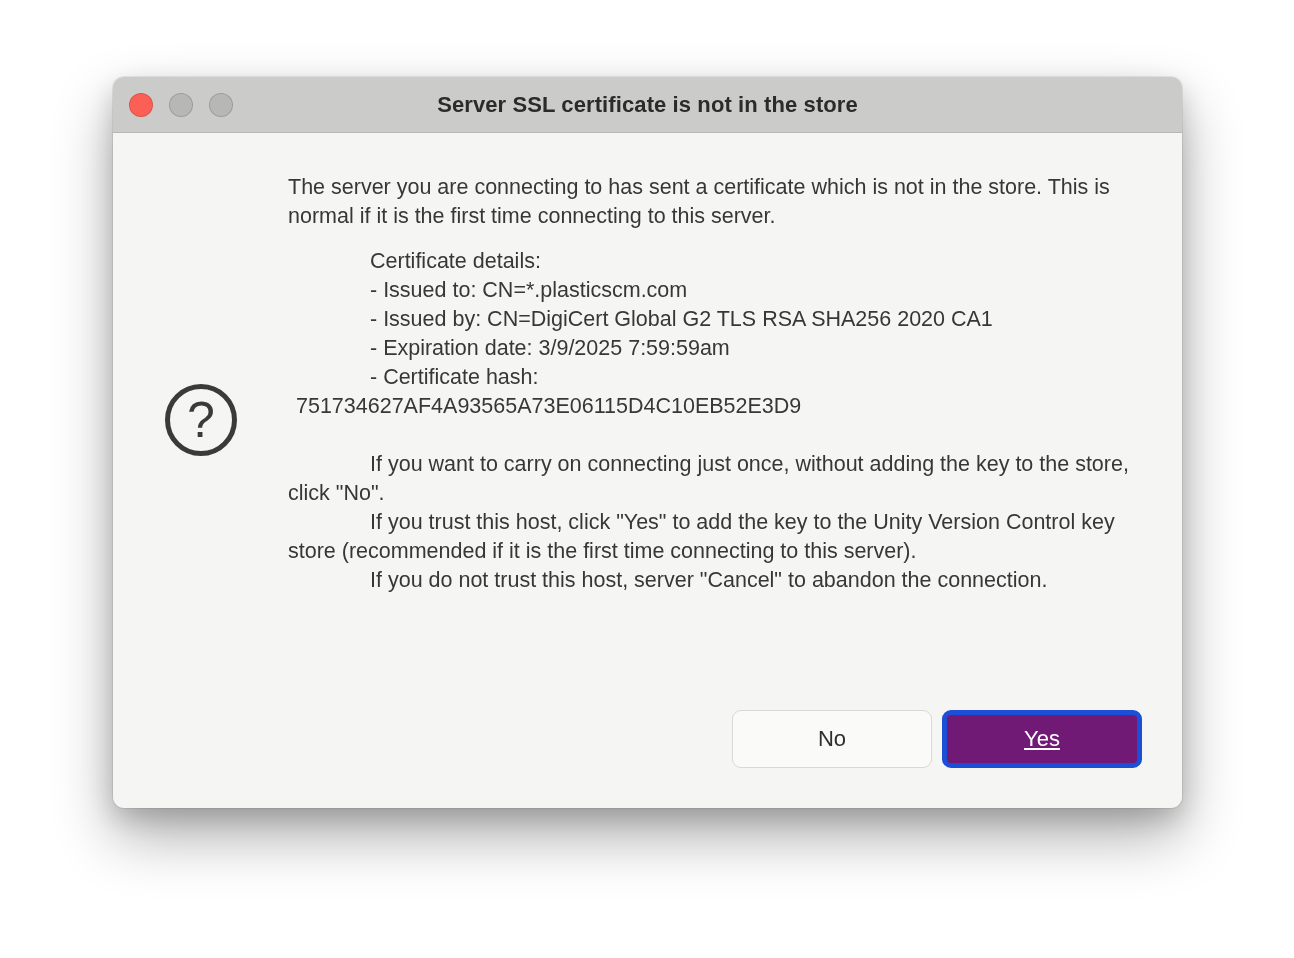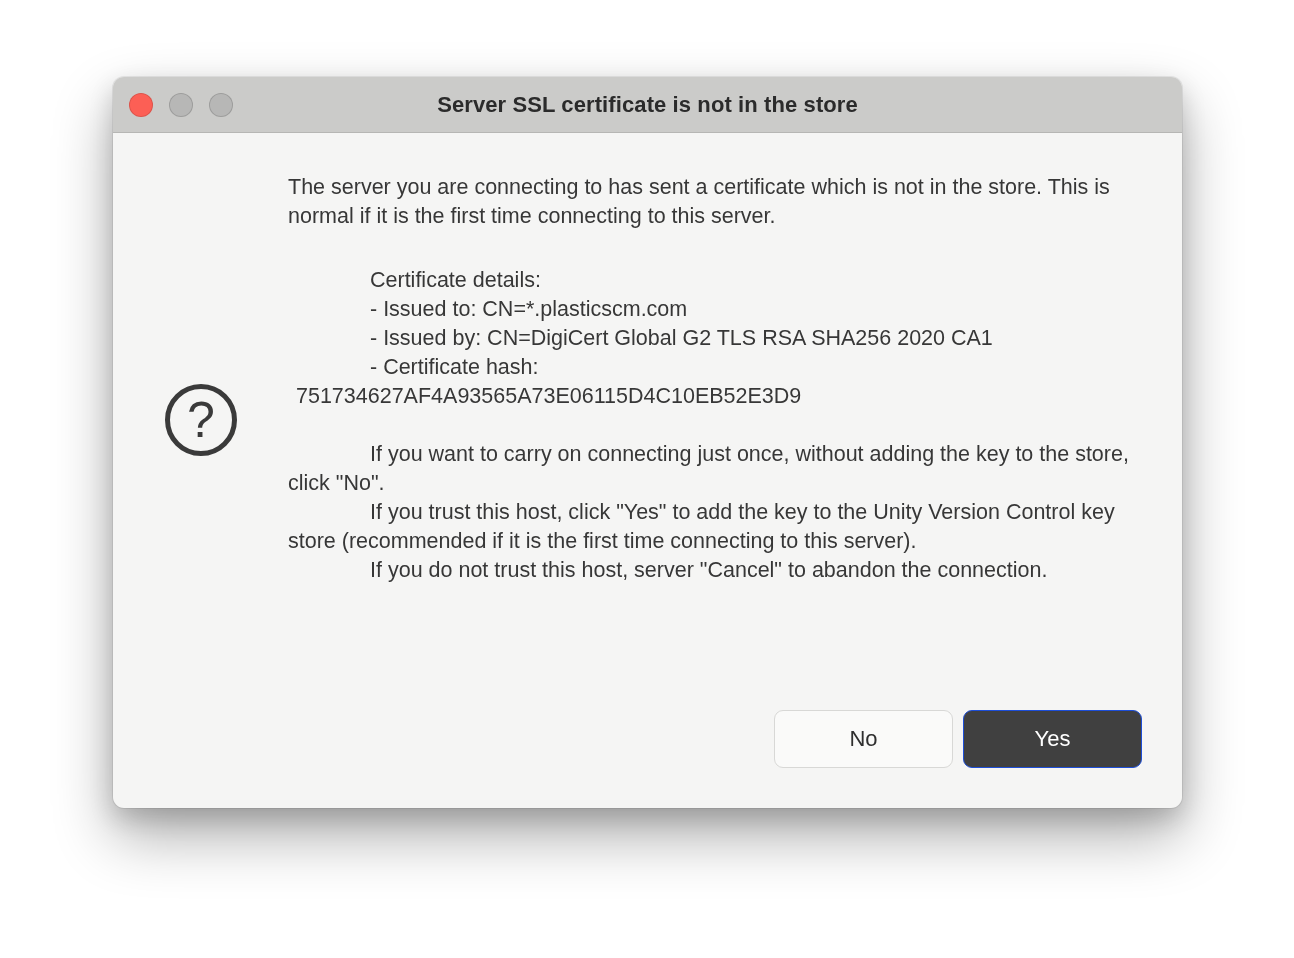--- a/index.html
+++ b/index.html
@@ -58,47 +58,48 @@
   }
 
   .text-area {
     position: absolute;
     left: 175px; top: 96px;
     width: 858px;
     font-size: 21.5px;
     line-height: 29px;
     color: #373737;
   }
-  .intro { margin-bottom: 35px; }
+  .intro { margin-bottom: 16px; }
   .detail-line { padding-left: 82px; }
   .hash-line { margin-bottom: 29px; margin-left: 8px; }
   .para { text-indent: 82px; }
 
   .button-row {
     position: absolute;
     right: 40px; bottom: 40px;
     display: flex; gap: 10px;
   }
   .btn {
-    width: 179px; height: 58px;
+    width: 200px; height: 58px;
     border-radius: 9px;
     font-family: "Liberation Sans", sans-serif;
     font-size: 22px;
     display: flex; align-items: center; justify-content: center;
     cursor: pointer;
   }
   .btn-plain {
     background: #fafaf9;
     border: 1px solid #d8d8d6;
     color: #2f2f2f;
   }
   .btn-primary {
-    background: #404040;
-    border: 1px solid #1d4ed8;
+    background: #701a75;
+    border: 5px solid #1d4ed8;
     color: #ffffff;
+    text-decoration: underline;
   }
 </style>
 </head>
 <body>
 
 <div class="stage">
   <div class="window">
 
     <div class="titlebar">
       <div class="traffic-lights">
@@ -113,20 +114,21 @@
       <circle cx="38" cy="38" r="33.5" fill="none" stroke="#3a3a3a" stroke-width="5"></circle>
       <text x="38" y="55" text-anchor="middle" font-family="Liberation Sans, sans-serif" font-size="50" font-weight="500" fill="#3a3a3a">?</text>
     </svg>
 
     <div class="text-area">
       <div class="intro">The server you are connecting to has sent a certificate which is not in the store. This is normal if it is the first time connecting to this server.</div>
 
       <div class="detail-line">Certificate details:</div>
       <div class="detail-line">- Issued to: CN=*.plasticscm.com</div>
       <div class="detail-line">- Issued by: CN=DigiCert Global G2 TLS RSA SHA256 2020 CA1</div>
+      <div class="detail-line">- Expiration date: 3/9/2025 7:59:59am</div>
       <div class="detail-line">- Certificate hash:</div>
       <div class="hash-line">751734627AF4A93565A73E06115D4C10EB52E3D9</div>
 
       <div class="para">If you want to carry on connecting just once, without adding the key to the store, click "No".</div>
       <div class="para">If you trust this host, click "Yes" to add the key to the Unity Version Control key store (recommended if it is the first time connecting to this server).</div>
       <div class="para">If you do not trust this host, server "Cancel" to abandon the connection.</div>
     </div>
 
     <div class="button-row">
       <button class="btn btn-plain">No</button>

